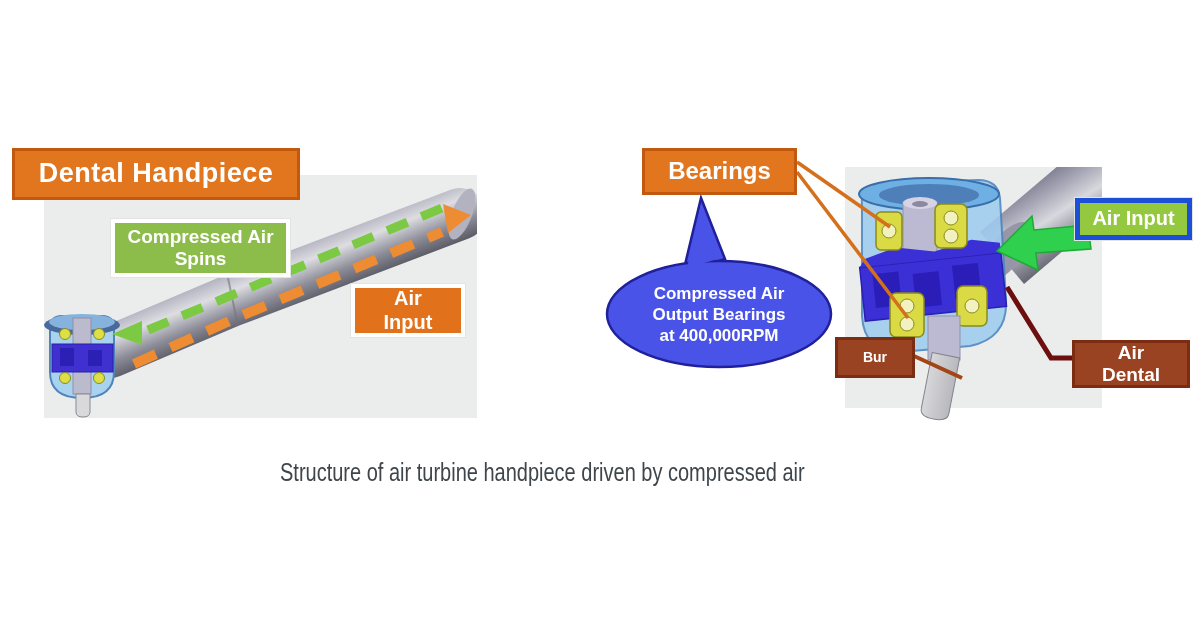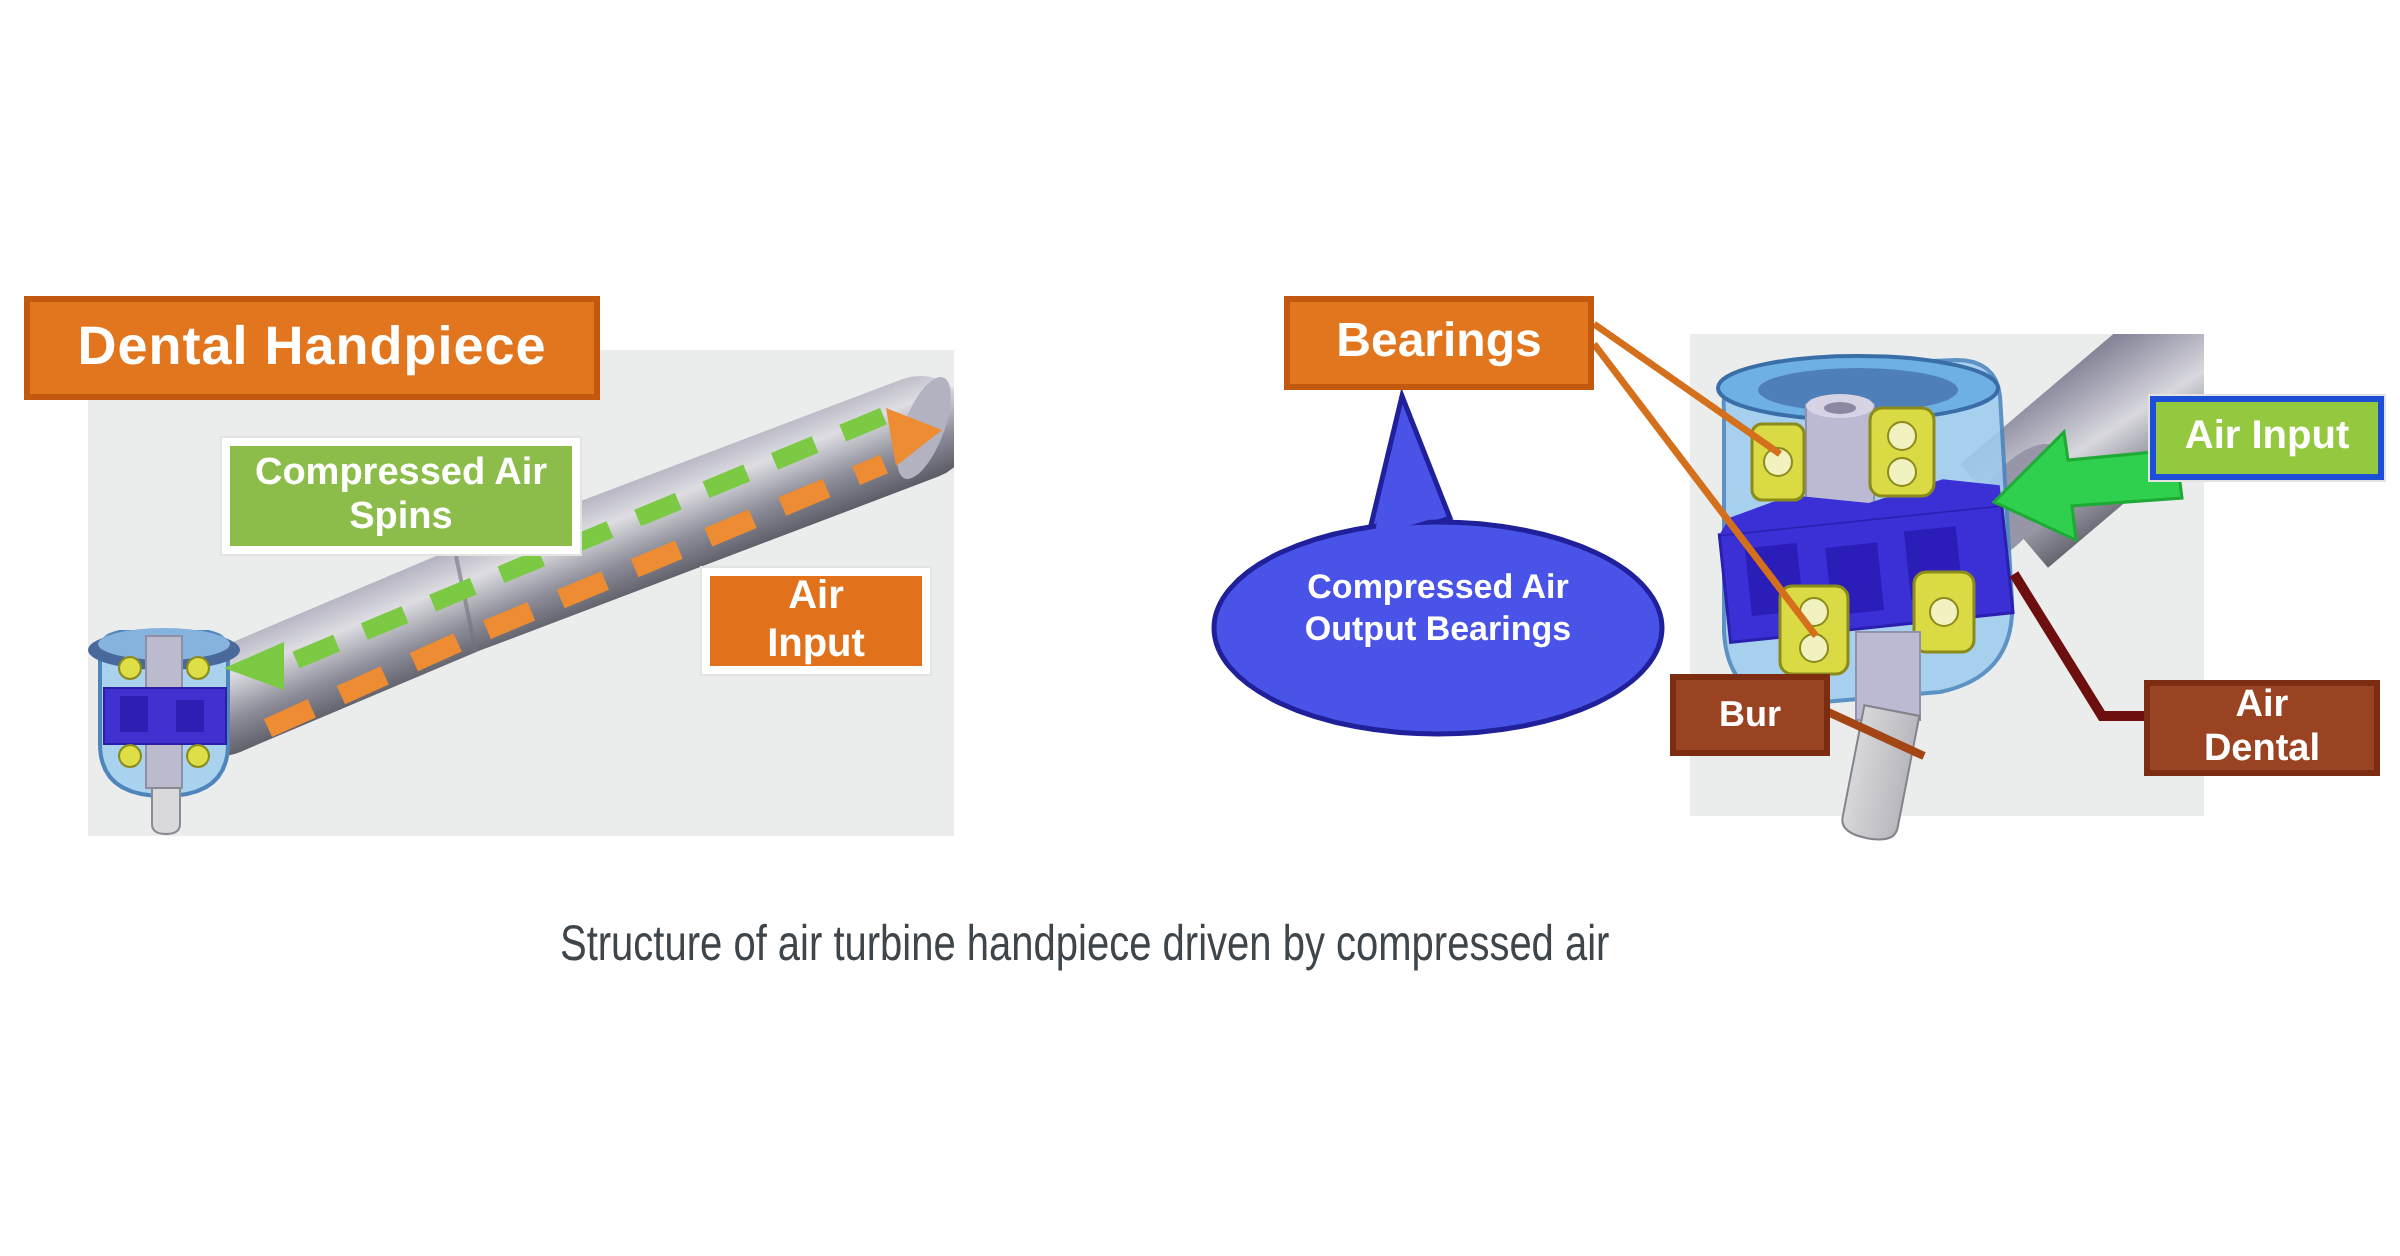--- a/index.html
+++ b/index.html
@@ -13,28 +13,28 @@
   .gfx{position:absolute;left:0;top:0;width:1200px;height:628px;pointer-events:none;}
   .lbl{
     position:absolute;box-sizing:border-box;color:#fff;font-weight:bold;
     display:flex;flex-direction:column;align-items:center;justify-content:center;
     text-align:center;line-height:1.18;
   }
   .lbl .line{display:block;}
   .orange-solid{background:#e2761e;border:3px solid #c2590f;}
   .orange-white{background:#e2711c;border:4px solid #ffffff;box-shadow:0 0 0 1px #e3e3df;}
   .green-white{background:#8cbc4a;border:4px solid #ffffff;box-shadow:0 0 0 1px #e3e3df;}
-  .green-bright{background:#94c83e;border:3px solid #1d4ed8;box-shadow:0 0 0 1px #e3e3df;}
+  .green-bright{background:#94c83e;border:5px solid #1d4ed8;box-shadow:0 0 0 1px #e3e3df;}
   .brown-solid{background:#9a4322;border:3px solid #7c2c10;}
   .lbl-title{left:12px;top:148px;width:288px;height:52px;font-size:27px;letter-spacing:0.5px;}
   .lbl-cai{left:111px;top:219px;width:179px;height:58px;font-size:19px;}
   .lbl-airout{left:351px;top:284px;width:114px;height:53px;font-size:20px;}
   .lbl-bearings{left:642px;top:148px;width:155px;height:47px;font-size:24px;justify-content:center;}
   .lbl-airin{left:1075px;top:198px;width:117px;height:42px;font-size:20px;}
-  .lbl-bur{left:835px;top:337px;width:80px;height:41px;font-size:18px;}
+  .lbl-bur{left:835px;top:337px;width:80px;height:41px;font-size:14px;}
   .lbl-turbine{left:1072px;top:340px;width:118px;height:48px;font-size:19px;}
   .bubble-text{
     position:absolute;left:624px;top:283px;width:190px;text-align:center;
     color:#ffffff;font-weight:bold;font-size:17px;line-height:21px;
   }
   .caption{
     position:absolute;left:280px;top:458px;color:#3f464b;font-size:25px;
     white-space:nowrap;transform:scaleX(0.8);transform-origin:left top;
   }
 </style>
@@ -185,16 +185,17 @@
   </div>
 
   <div class="lbl brown-solid lbl-turbine">
     <span class="line">Air</span>
     <span class="line">Dental</span>
   </div>
 
   <div class="bubble-text">
     <span class="line" style="display:block">Compressed Air</span>
     <span class="line" style="display:block">Output Bearings</span>
+    <span class="line" style="display:block">at 400,000RPM</span>
   </div>
 
   <div class="caption">Structure of air turbine handpiece driven by compressed air</div>
 </div>
 
 </body></html>

